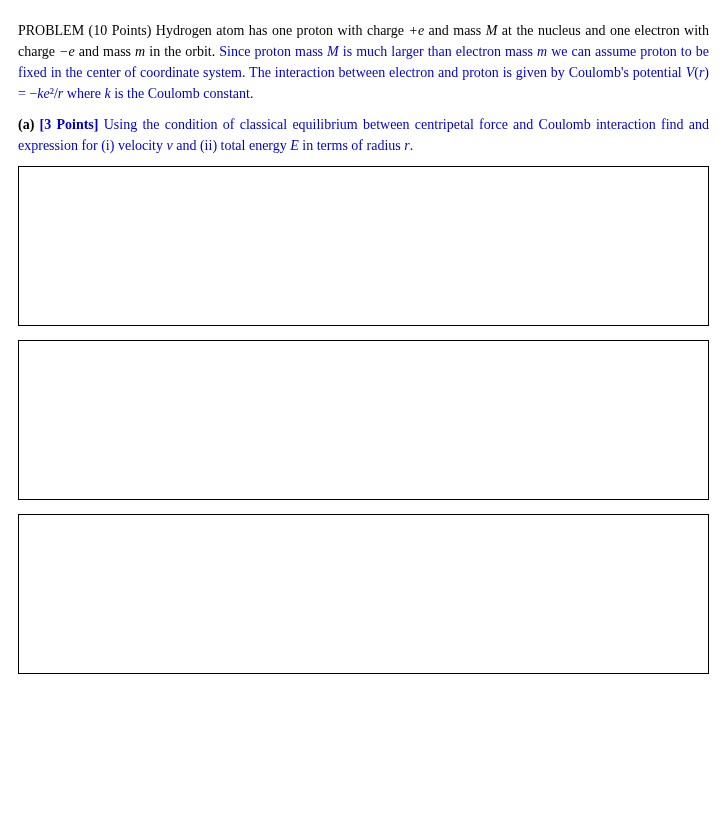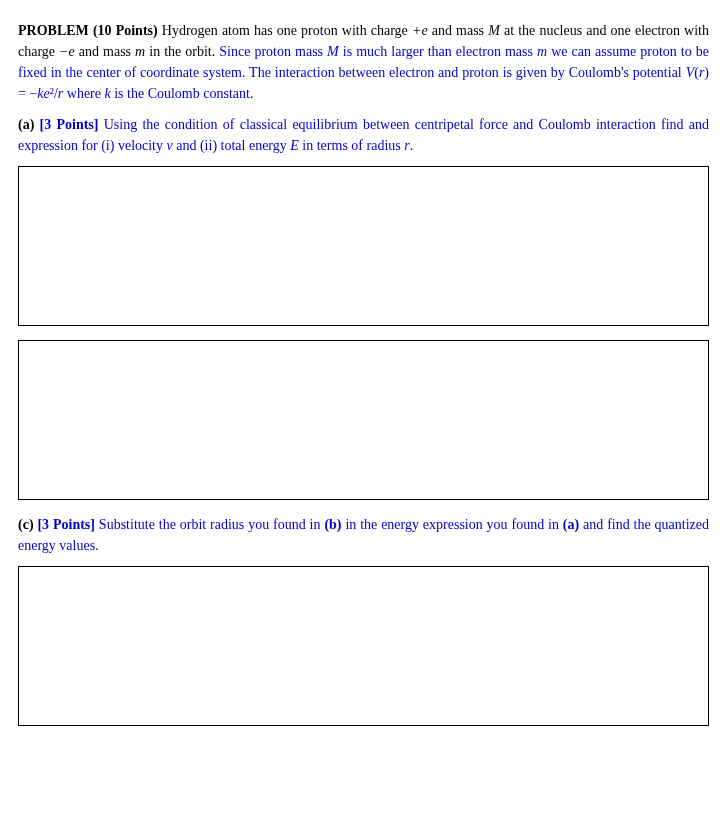--- a/index.html
+++ b/index.html
@@ -18,21 +18,21 @@
       padding: 20px 18px 20px 18px;
     }
 
     .problem-header {
       margin-bottom: 10px;
       line-height: 1.5;
       text-align: justify;
     }
 
     .problem-header .bold {
-      font-weight: bold;
+      font-weight: normal;
     }
 
     .blue-text {
       color: #0000cc;
     }
 
     .part-label {
       font-weight: bold;
     }
 
@@ -79,22 +79,16 @@
       <span class="part-label">(a)</span>
       <span class="blue-text"> <strong>[3 Points]</strong> Using the condition of classical equilibrium between centripetal force and Coulomb interaction find and expression for (i) velocity <em>v</em> and (ii) total energy <em>E</em> in terms of radius <em>r</em>.</span>
     </span>
   </div>
 
   <div class="answer-box"></div>
 
 
   <div class="answer-box"></div>
 
-  <div class="part-section">
-    <span>
-      <span class="part-label">(c)</span>
-      <span class="blue-text"> <strong>[3 Points]</strong> Substitute the orbit radius you found in <strong>(b)</strong> in the energy expression you found in <strong>(a)</strong> and find the quantized energy values.</span>
-    </span>
-  </div>
 
   <div class="answer-box-c"></div>
 
 </div>
 
 </body></html>

